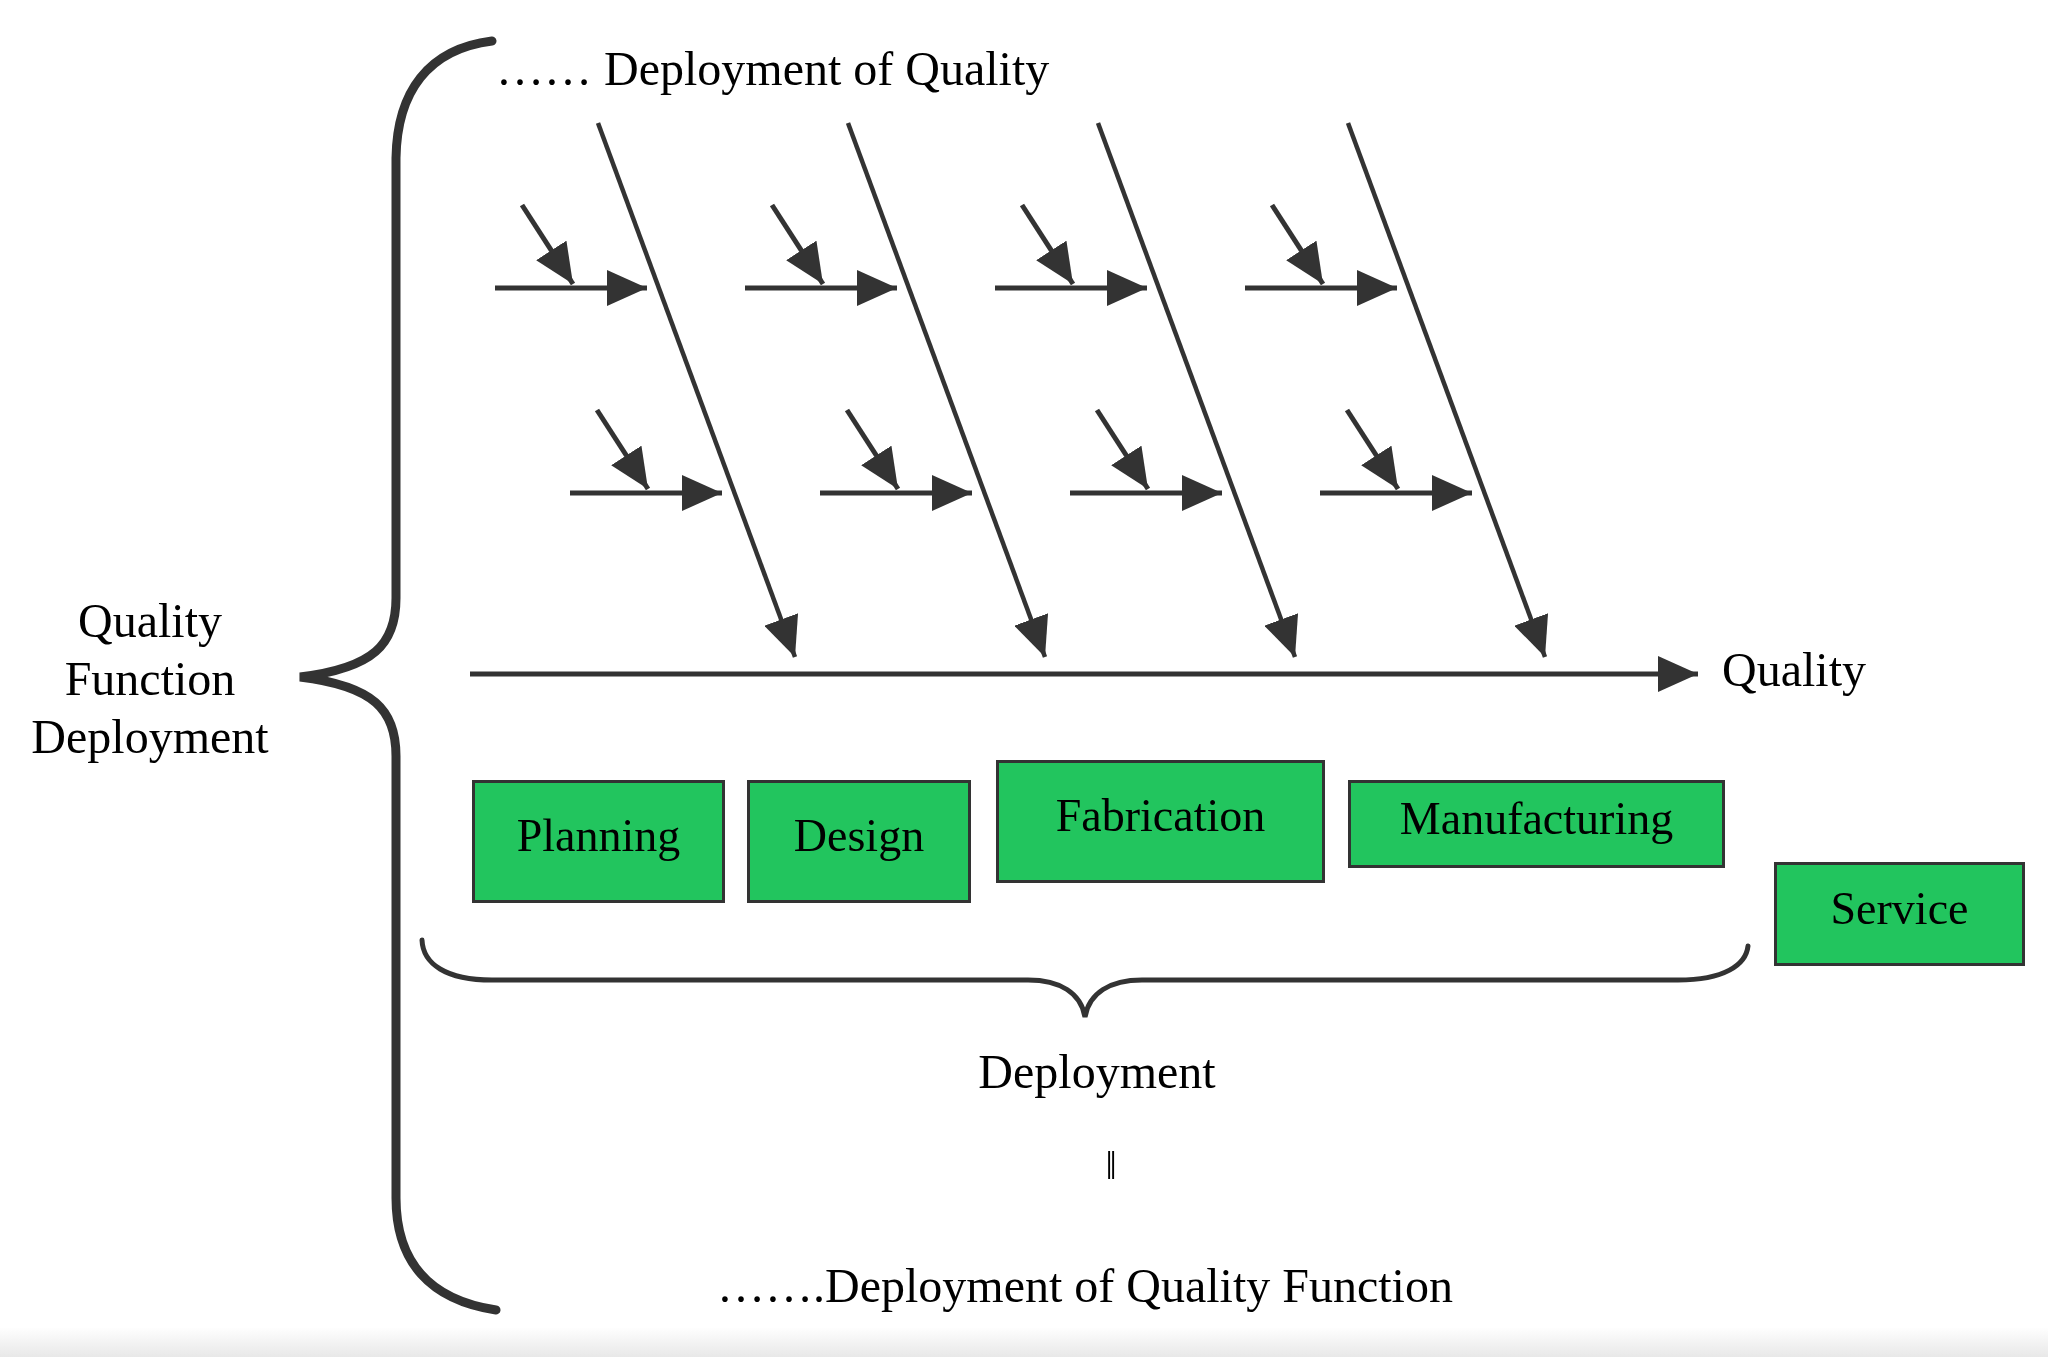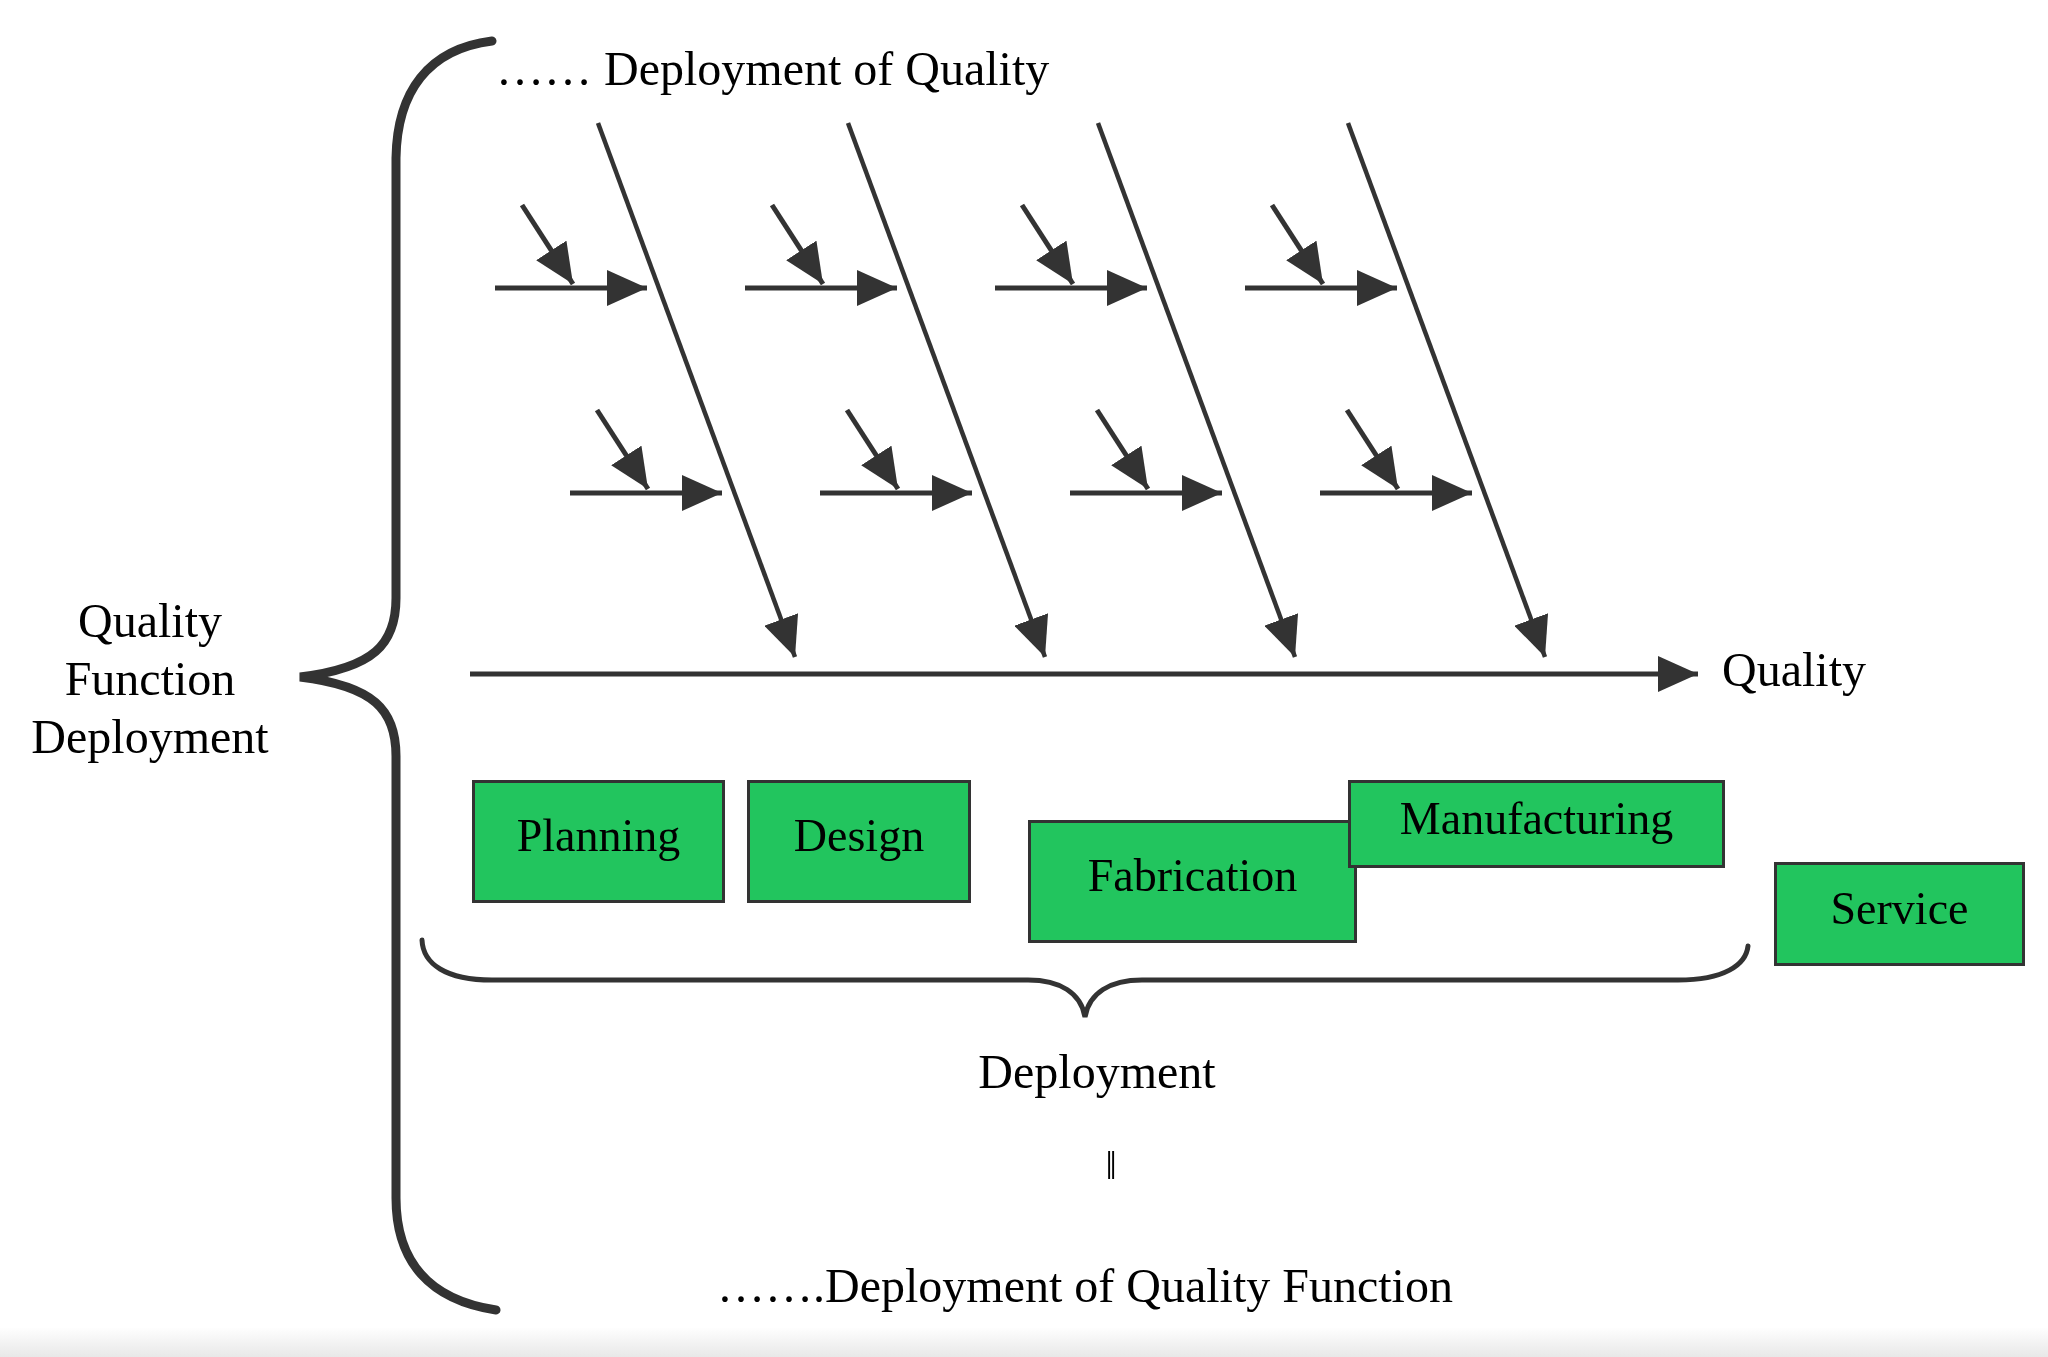--- a/index.html
+++ b/index.html
@@ -29,21 +29,21 @@
     background: #22c55e;
     display: flex;
     align-items: center;
     justify-content: center;
     padding-bottom: 12px;
     box-sizing: border-box;
     font-size: 46px;
   }
   .box-planning      { left: 472px;  top: 780px; width: 253px; height: 123px; }
   .box-design        { left: 747px;  top: 780px; width: 224px; height: 123px; }
-  .box-fabrication   { left: 996px;  top: 820px; width: 329px; height: 123px; margin-left: 32px; }
+  .box-fabrication   { left: 996px;  top: 760px; width: 329px; height: 123px; }
   .box-manufacturing { left: 1348px; top: 780px; width: 377px; height: 88px; }
   .box-service       { left: 1774px; top: 862px; width: 251px; height: 104px; }
   .page-edge {
     position: absolute;
     left: 0; top: 1328px;
     width: 2048px; height: 29px;
     background: linear-gradient(#fefefe, #e8e8e8);
   }
 </style>
 </head>

